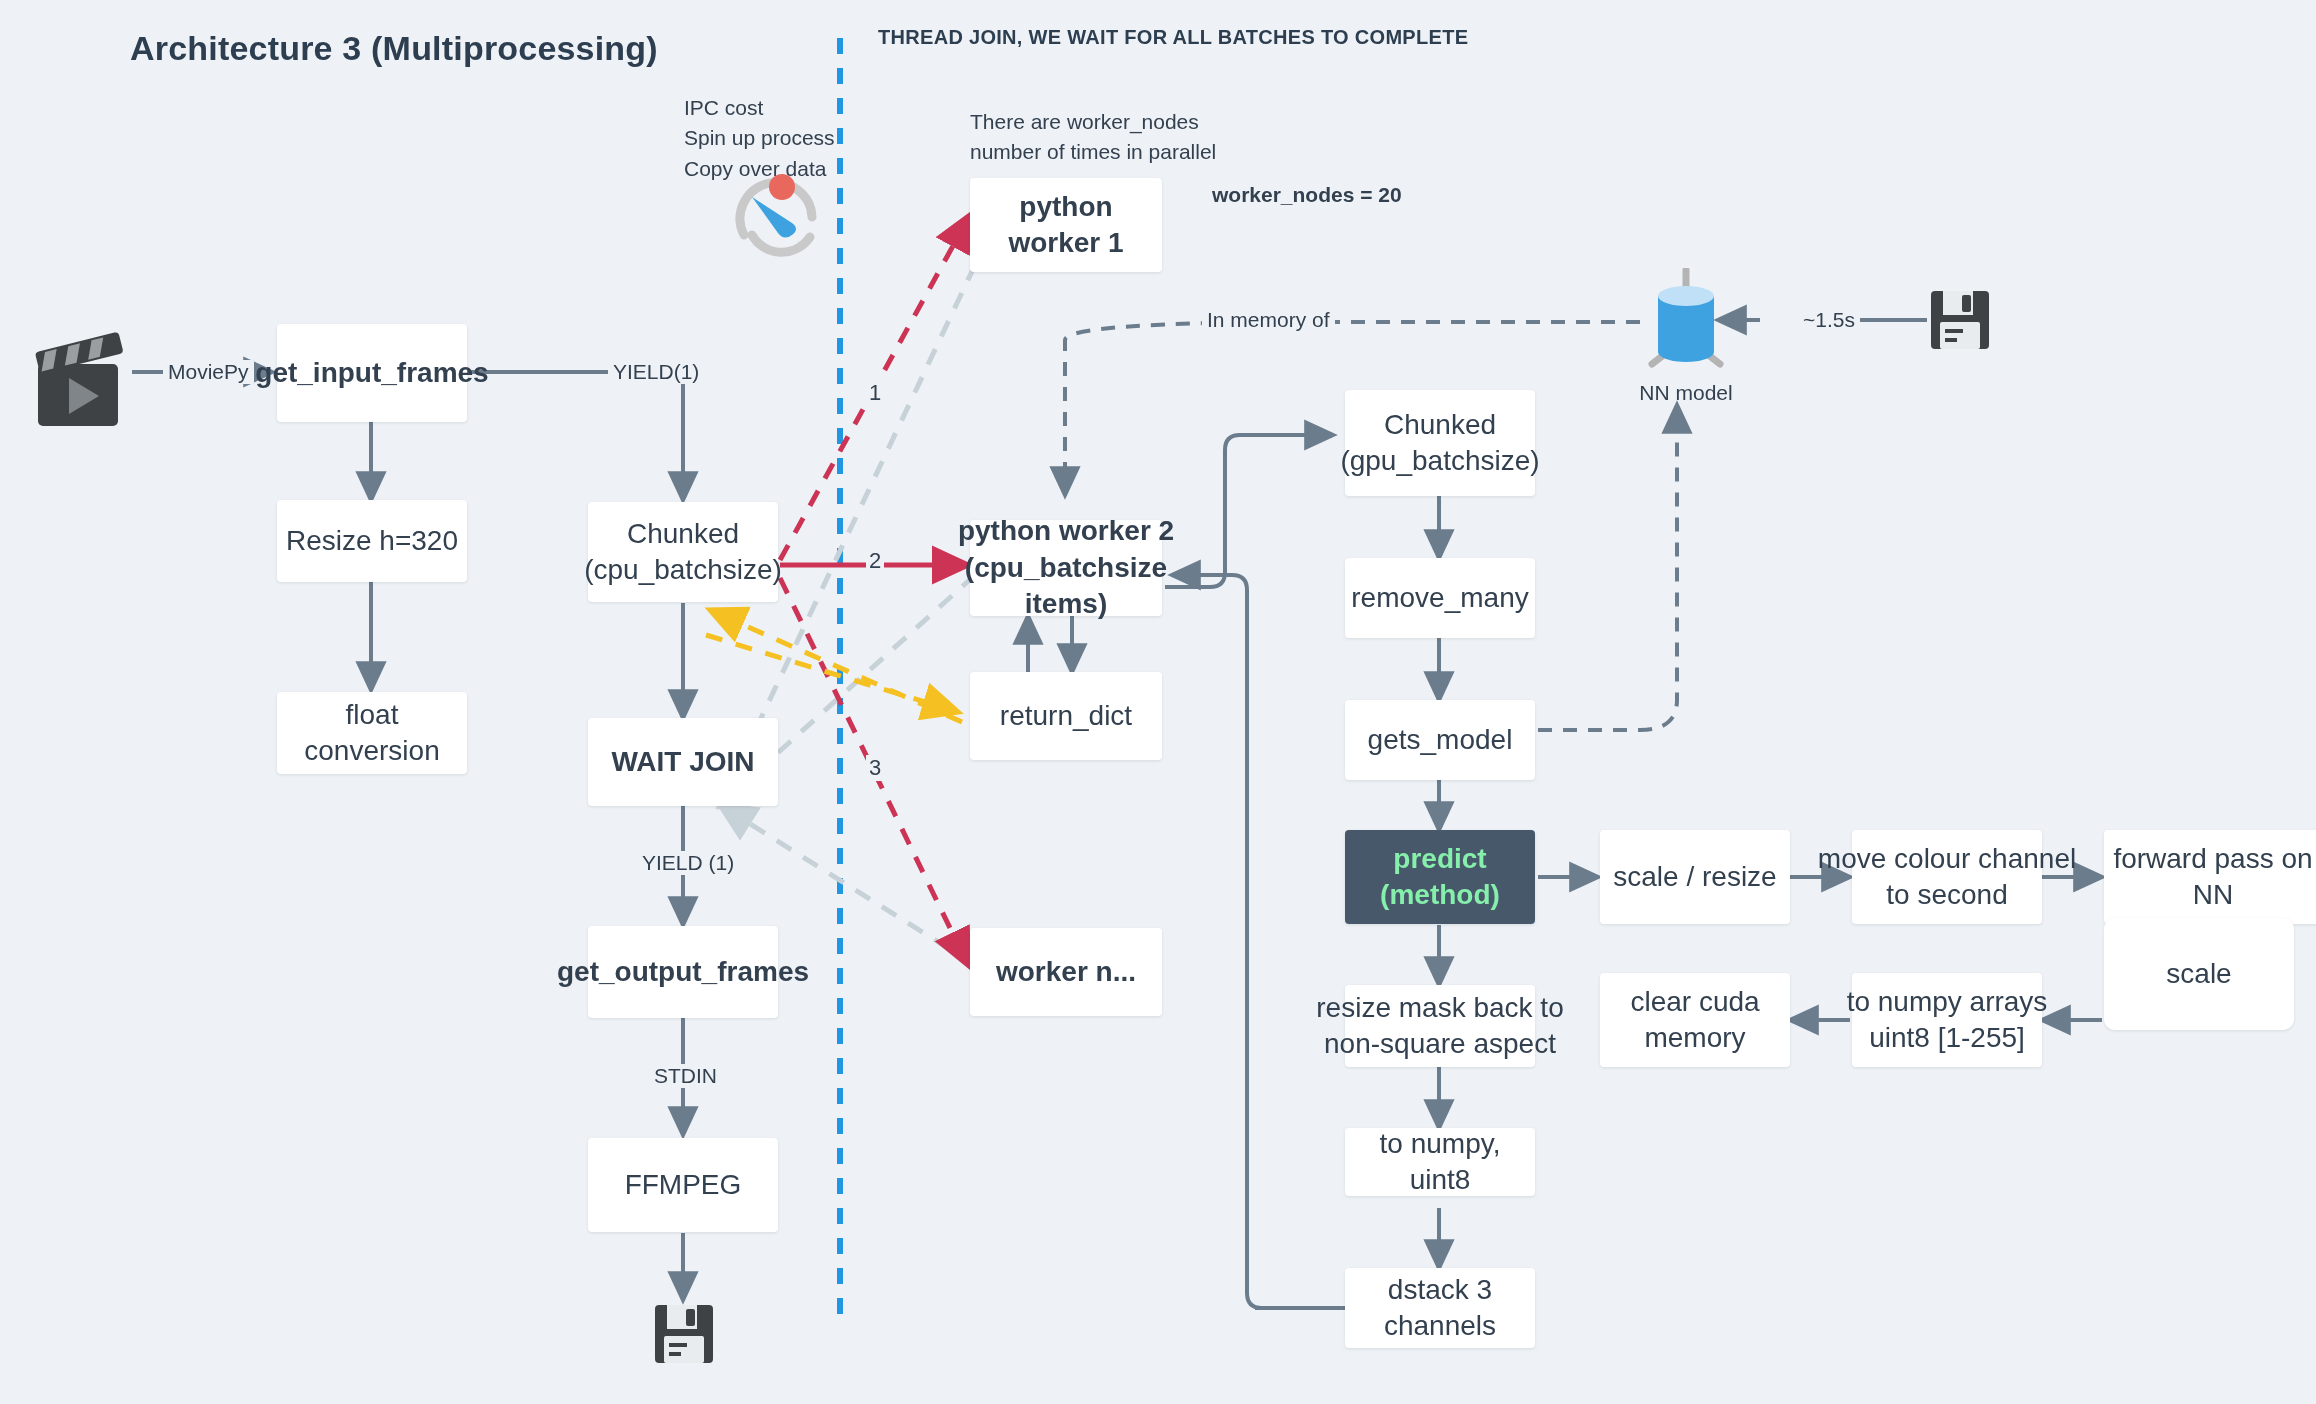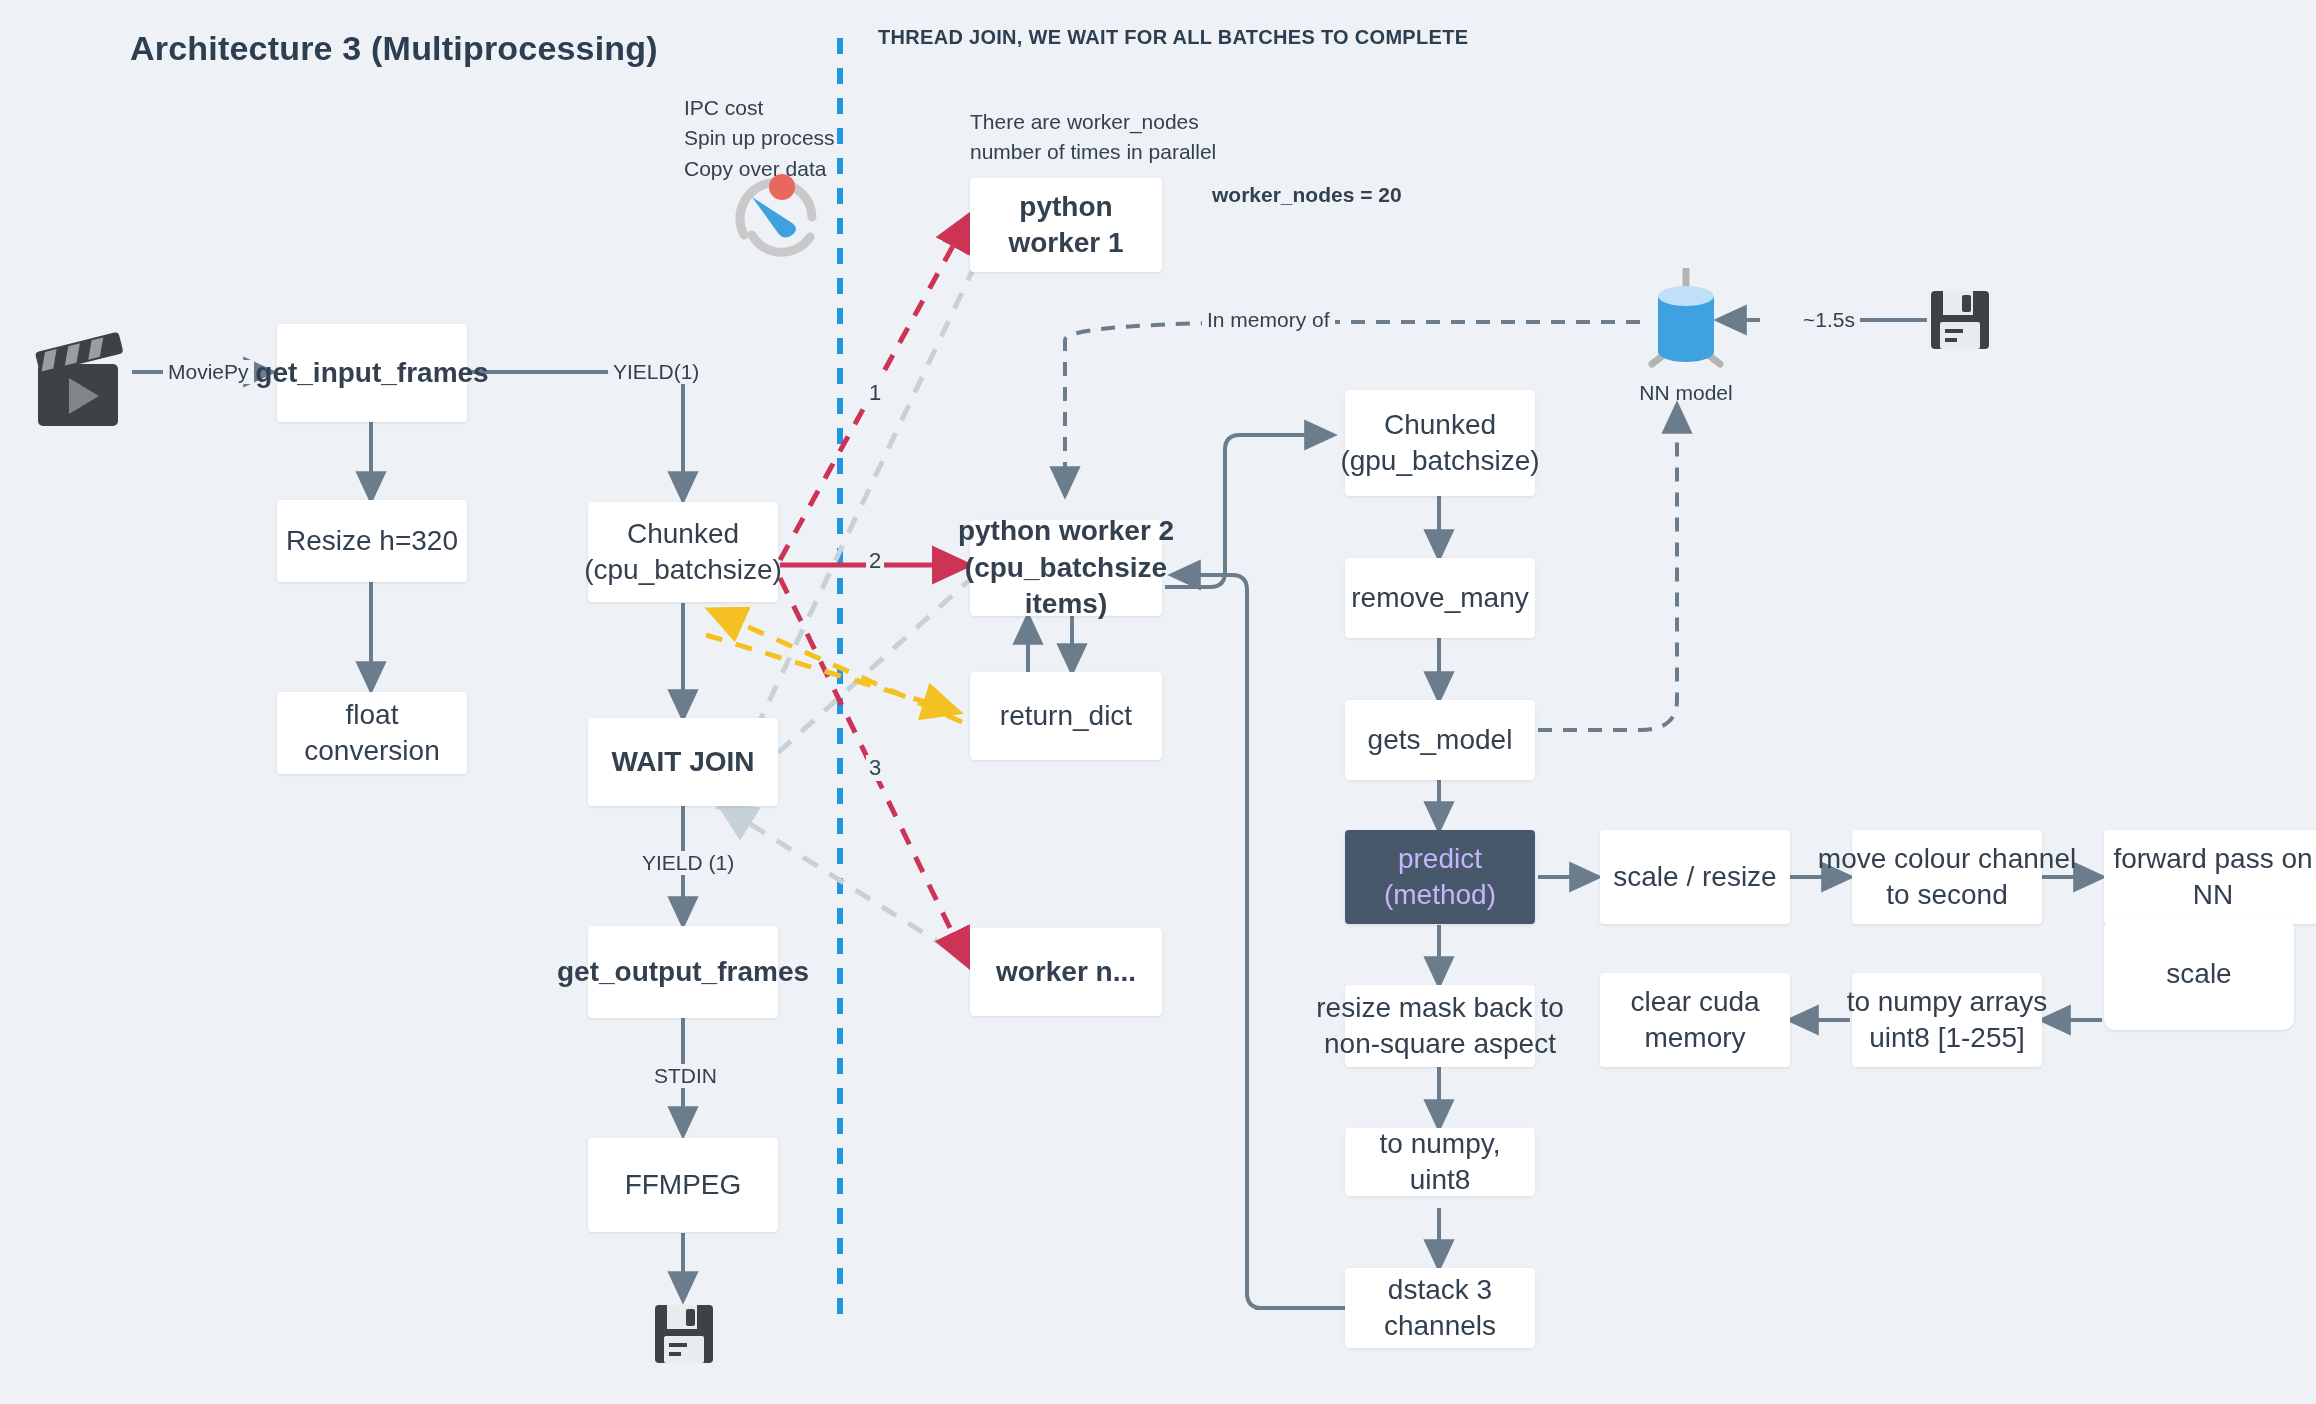--- a/index.html
+++ b/index.html
@@ -21,21 +21,21 @@
     box-shadow:0 1px 3px rgba(40,60,80,.12);
     display:flex;align-items:center;justify-content:center;
     text-align:center;
     font-size:28px;
     line-height:1.3;
     color:#33404f;
     padding:4px 8px;
     box-sizing:border-box;
   }
   .node.bold{font-weight:bold;}
-  .node.dark{background:#47586a;color:#c4b5fd;font-weight:normal;}
+  .node.dark{background:#47586a;color:#86efac;font-weight:bold;}
 
   .label{
     position:absolute;
     font-size:21px;
     color:#33404f;
     white-space:pre;
     line-height:1.45;
   }
   .label.bold{font-weight:bold;}
   .title{

